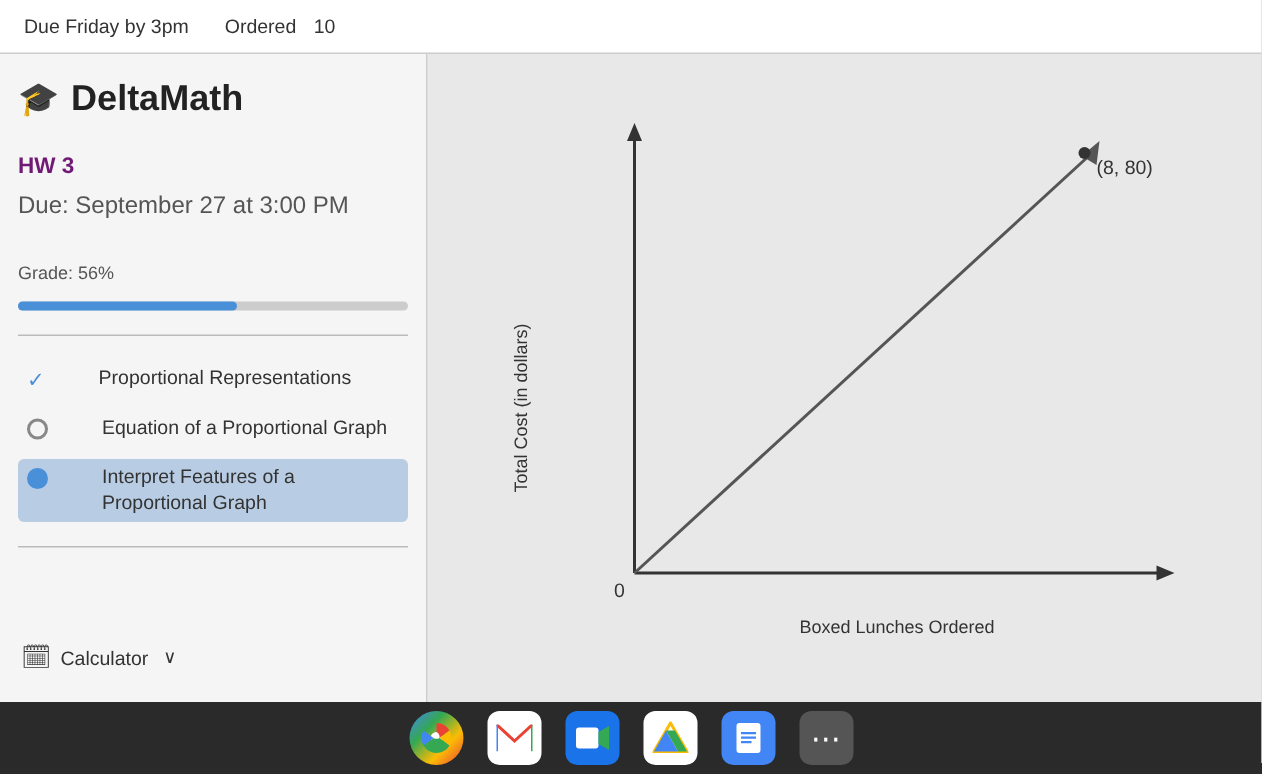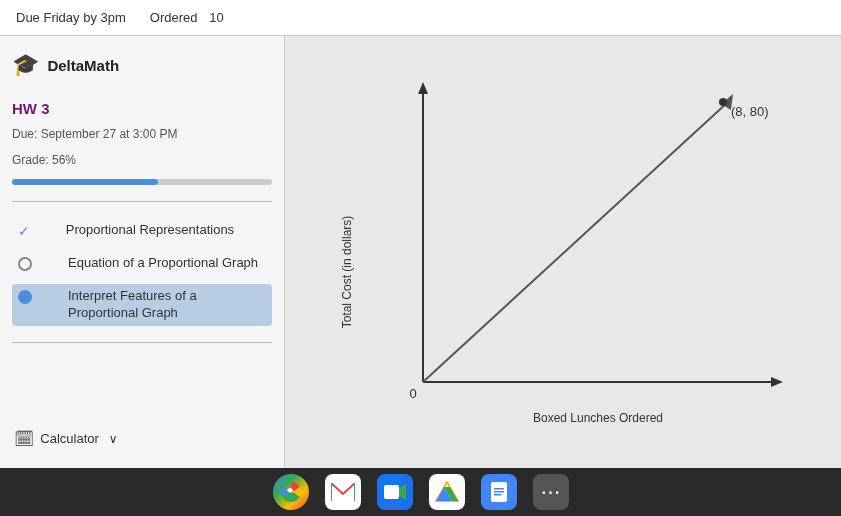--- a/index.html
+++ b/index.html
@@ -54,40 +54,40 @@
     .logo-row {
       display: flex;
       align-items: center;
       gap: 8px;
       margin-bottom: 10px;
     }
     .logo-icon {
       font-size: 22px;
     }
     .logo-text {
-      font-size: 15px;
+      font-size: 24px;
       font-weight: bold;
       color: #222;
     }
 
     .hw-title {
       font-size: 15px;
       font-weight: bold;
       color: #701a75;
       margin-top: 4px;
     }
     .due-date {
-      font-size: 12px;
+      font-size: 16px;
       color: #555;
       margin-top: 2px;
     }
     .grade {
       font-size: 12px;
       color: #555;
-      margin-top: 4px;
+      margin-top: 20px;
     }
     .grade-bar-bg {
       width: 100%;
       height: 6px;
       background: #ccc;
       border-radius: 3px;
       margin-top: 4px;
     }
     .grade-bar-fill {
       height: 6px;

